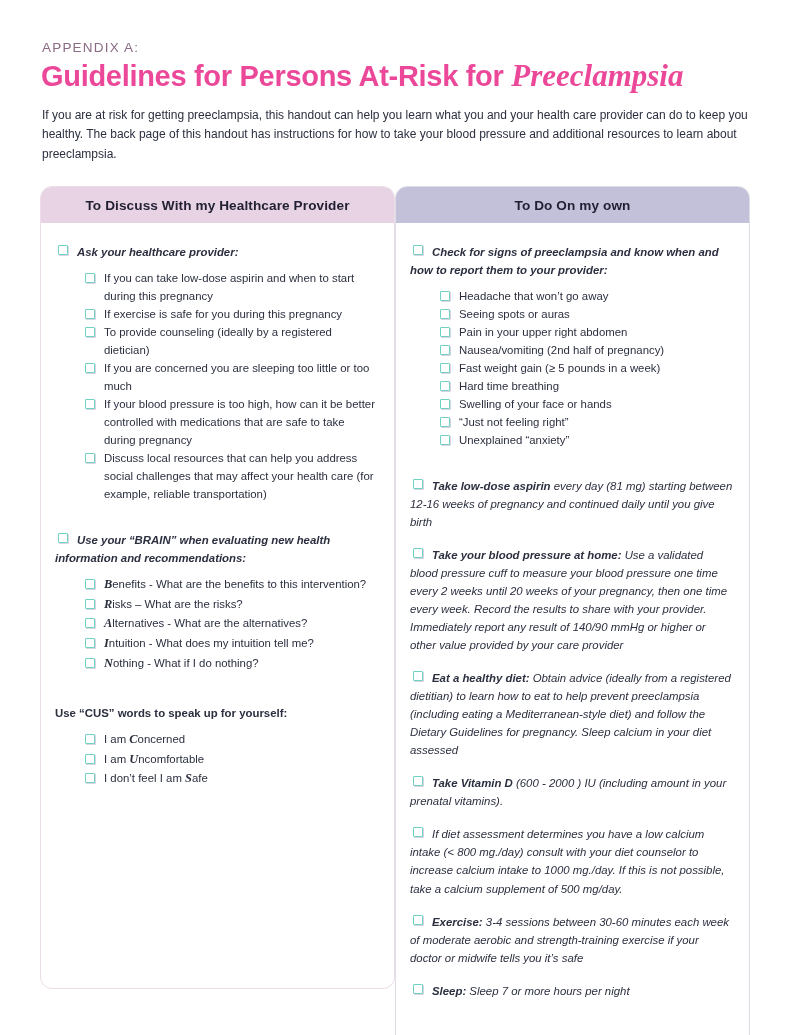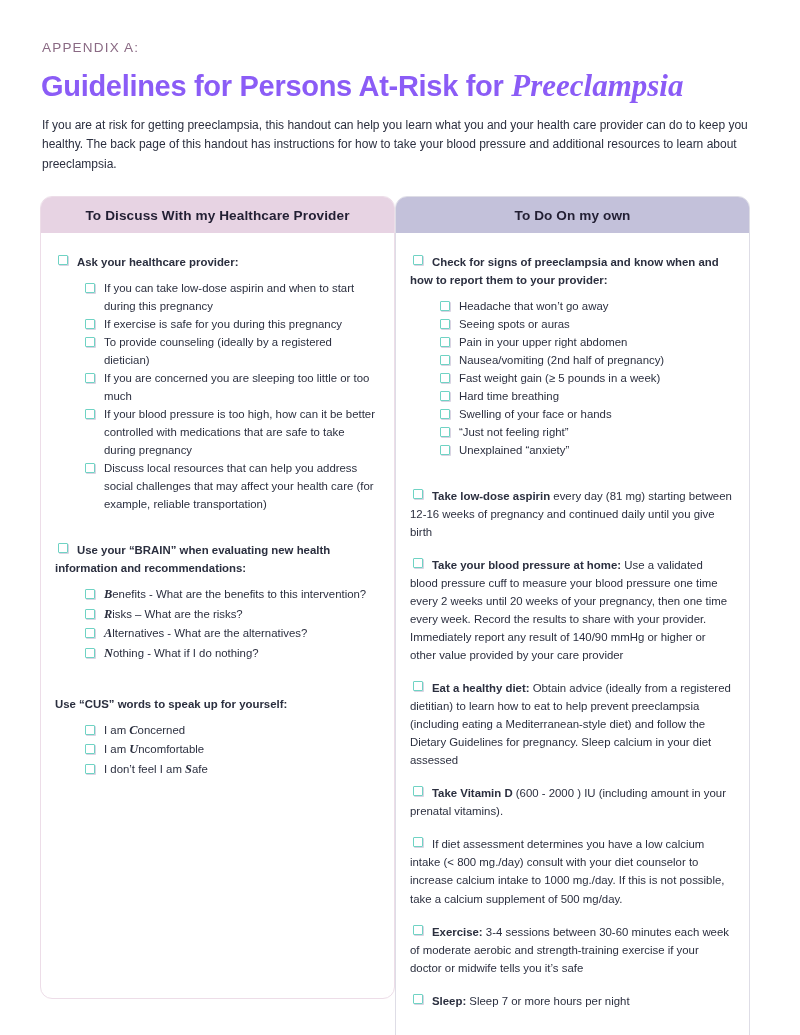--- a/index.html
+++ b/index.html
@@ -25,26 +25,26 @@
     padding: 40px 40px 0 40px;
     position: relative;
   }
 
   
   .appendix-label {
     font-size: 13.5px;
     letter-spacing: 1.2px;
     color: #8a6a84;
     font-weight: 400;
-    margin: 0 0 14px 2px;
+    margin: 0 0 4px 2px;
   }
   .main-title {
     font-size: 29px;
     font-weight: 700;
-    color: #8b5cf6;
+    color: #ec4899;
     letter-spacing: -0.3px;
     margin: 0 0 12px 1px;
     line-height: 1.12;
     white-space: nowrap;
   }
   .main-title .emph {
     font-family: "Liberation Serif", "DejaVu Serif", serif;
     font-style: italic;
     font-weight: 700;
     font-size: 31px;
@@ -122,20 +122,21 @@
   .item .txt { flex: 1 1 auto; }
 
   
   .block {
     margin-bottom: 13px;
   }
   .block .lead {
     display: flex;
     align-items: flex-start;
     gap: 9px;
+    font-style: italic;
   }
   .block .lead .body {
     flex: 1 1 auto;
     text-indent: 0;
   }
   .block .lead .body b { font-weight: 700; }
   .block.heading .lead .body { font-weight: 700; }
 
   
   .block .lead { display: block; }
@@ -227,20 +228,24 @@
                 <span class="cb"></span>
                 <span class="txt"><span class="acro">B</span><span>enefits - What are the benefits to this intervention?</span></span>
               </div>
             <div class="item">
                 <span class="cb"></span>
                 <span class="txt"><span class="acro">R</span><span>isks – What are the risks?</span></span>
               </div>
             <div class="item">
                 <span class="cb"></span>
                 <span class="txt"><span class="acro">A</span><span>lternatives - What are the alternatives?</span></span>
+              </div>
+            <div class="item">
+                <span class="cb"></span>
+                <span class="txt"><span class="acro">I</span><span>ntuition - What does my intuition tell me?</span></span>
               </div>
             <div class="item">
                 <span class="cb"></span>
                 <span class="txt"><span class="acro">N</span><span>othing - What if I do nothing?</span></span>
               </div>
           </div>
         </div>
 
         <div class="gap-sm"></div>
 

